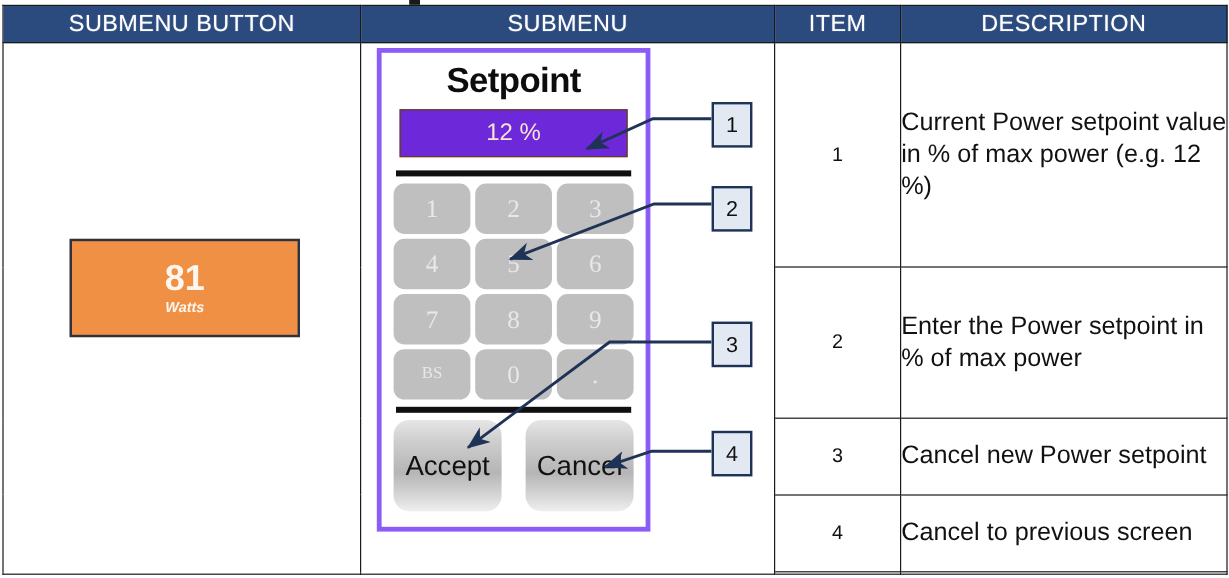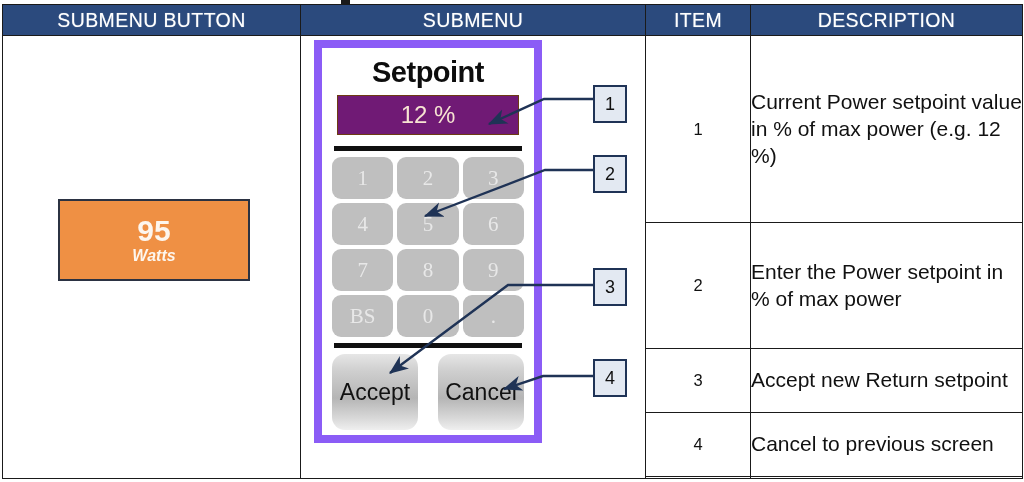--- a/index.html
+++ b/index.html
@@ -93,57 +93,57 @@
     justify-content: center;
     color: #fdf6ee;
   }
   .watts-value {
     font-size: 30px;
     font-weight: bold;
     line-height: 1.0;
     margin-bottom: 2px;
   }
   .watts-unit {
-    font-size: 16px;
+    font-size: 12px;
     font-weight: bold;
     font-style: italic;
     line-height: 1.0;
   }
 
   
   .panel {
     position: absolute;
     left: 13px;
     top: 4px;
     width: 228px;
     height: 403px;
     background: #ffffff;
-    border: 8px solid #8b5cf6;
+    border: 4px solid #8b5cf6;
     box-sizing: border-box;
     padding: 6px 8px 6px 8px;
   }
   .panel-title {
     text-align: center;
     font-size: 29px;
     font-weight: bold;
     color: #0d0d0d;
     letter-spacing: -0.5px;
     line-height: 1.0;
     margin: 4px 0 8px 0;
   }
   .setpoint-field {
     margin: 0 7px;
     height: 38px;
-    background: #701a75;
+    background: #6d28d9;
     border: 1.5px solid #6d3b12;
     display: flex;
     align-items: center;
     justify-content: center;
     color: #f7e4d2;
-    font-size: 24px;
+    font-size: 20px;
   }
   .divider {
     height: 5px;
     background: #101010;
     margin: 11px 4px 6px 4px;
   }
   .divider.bottom {
     margin: 6px 4px 6px 4px;
   }
 
@@ -158,21 +158,21 @@
   .key {
     background: #bfbfbf;
     border-radius: 9px;
     display: flex;
     align-items: center;
     justify-content: center;
     color: #e8e8e8;
     font-size: 21px;
     font-family: "Liberation Serif", serif;
   }
-  .key.bs { font-size: 21px; text-align: right; }
+  .key.bs { font-size: 14px; text-align: right; }
 
   
   .actions {
     display: flex;
     gap: 20px;
     margin: 0 2px;
     height: 76px;
   }
   .act-btn {
     flex: 1;
@@ -232,21 +232,21 @@
         <th>SUBMENU BUTTON</th>
         <th>SUBMENU</th>
         <th>ITEM</th>
         <th>DESCRIPTION</th>
       </tr>
     </thead>
     <tbody>
       <tr>
         <td class="cell-submenu-button" rowspan="5">
           <div class="watts-btn">
-            <div class="watts-value">95</div>
+            <div class="watts-value">81</div>
             <div class="watts-unit">Watts</div>
           </div>
         </td>
         <td class="cell-submenu" rowspan="5">
           <div class="panel">
             <div class="panel-title">Setpoint</div>
             <div class="setpoint-field">
               <span>12 %</span>
             </div>
             <div class="divider"></div>
@@ -273,21 +273,21 @@
         </td>
         <td class="cell-item">1</td>
         <td class="cell-desc">Current Power setpoint value in % of max power (e.g. 12 %)</td>
       </tr>
       <tr>
         <td class="cell-item">2</td>
         <td class="cell-desc">Enter the Power setpoint in % of max power</td>
       </tr>
       <tr>
         <td class="cell-item">3</td>
-        <td class="cell-desc">Accept new Return setpoint</td>
+        <td class="cell-desc">Cancel new Power setpoint</td>
       </tr>
       <tr>
         <td class="cell-item">4</td>
         <td class="cell-desc">Cancel to previous screen</td>
       </tr>
       <tr>
         <td class="cell-blank"></td>
         <td class="cell-blank"></td>
       </tr>
     </tbody>

